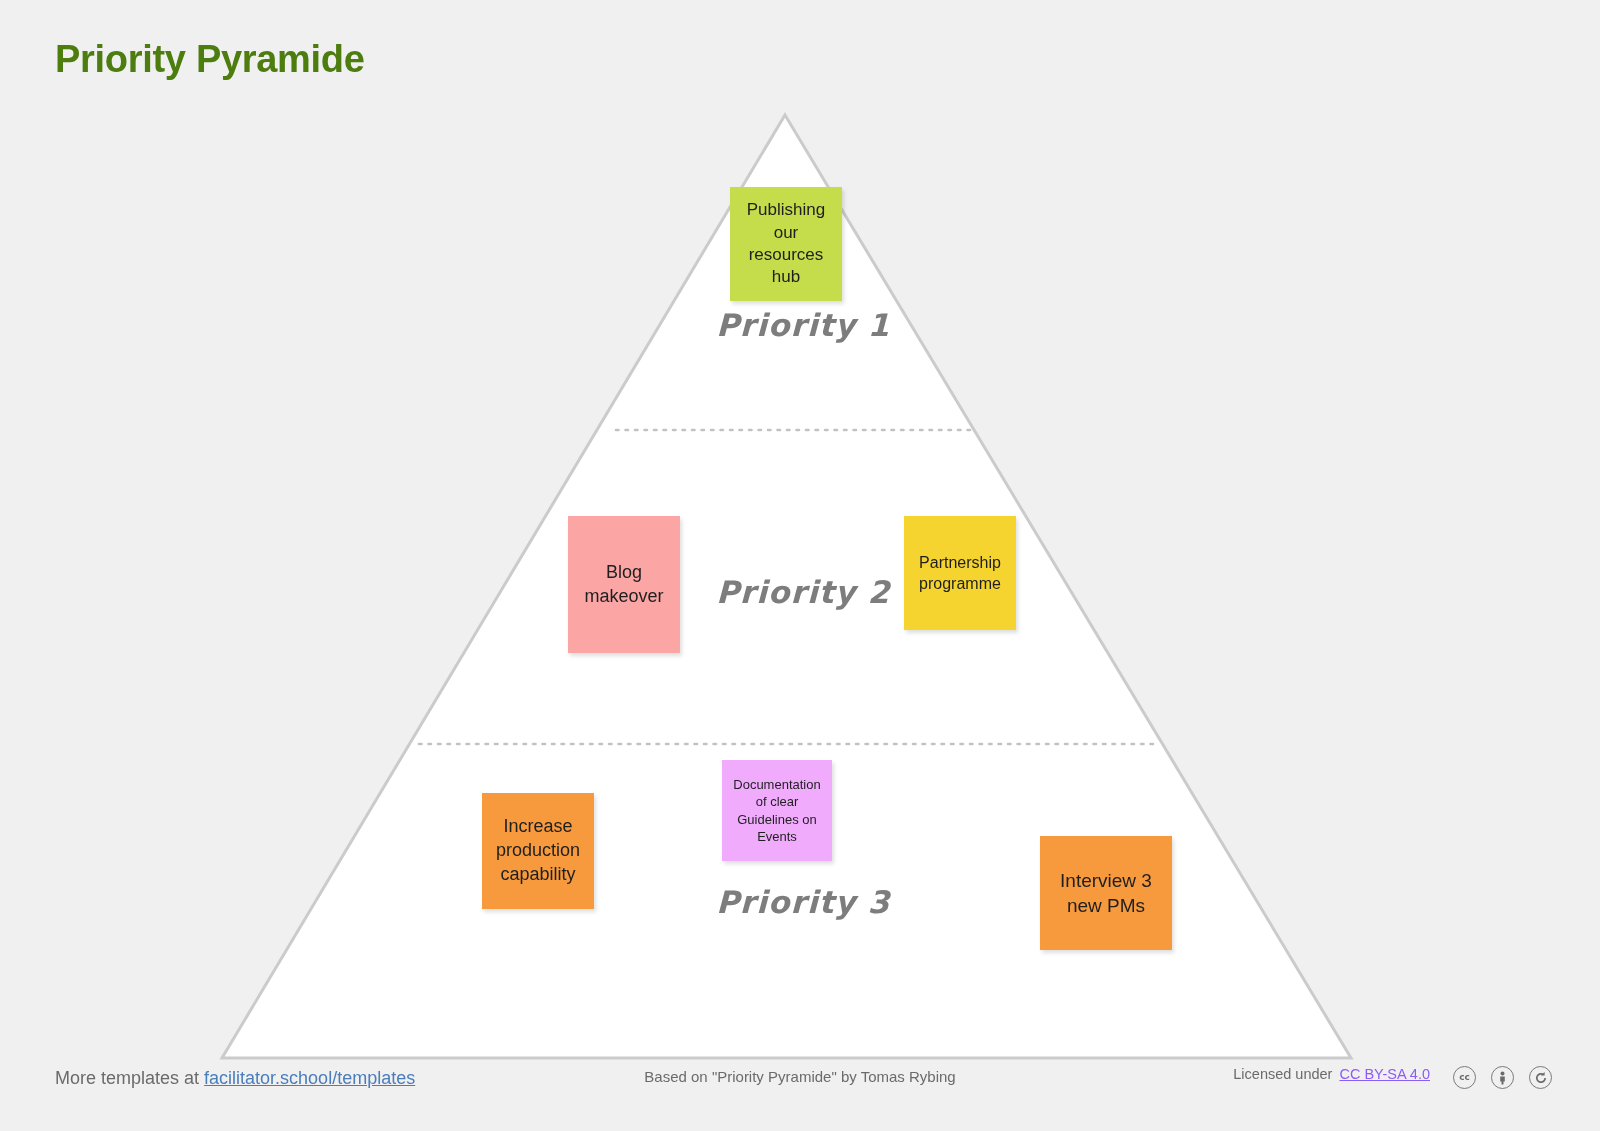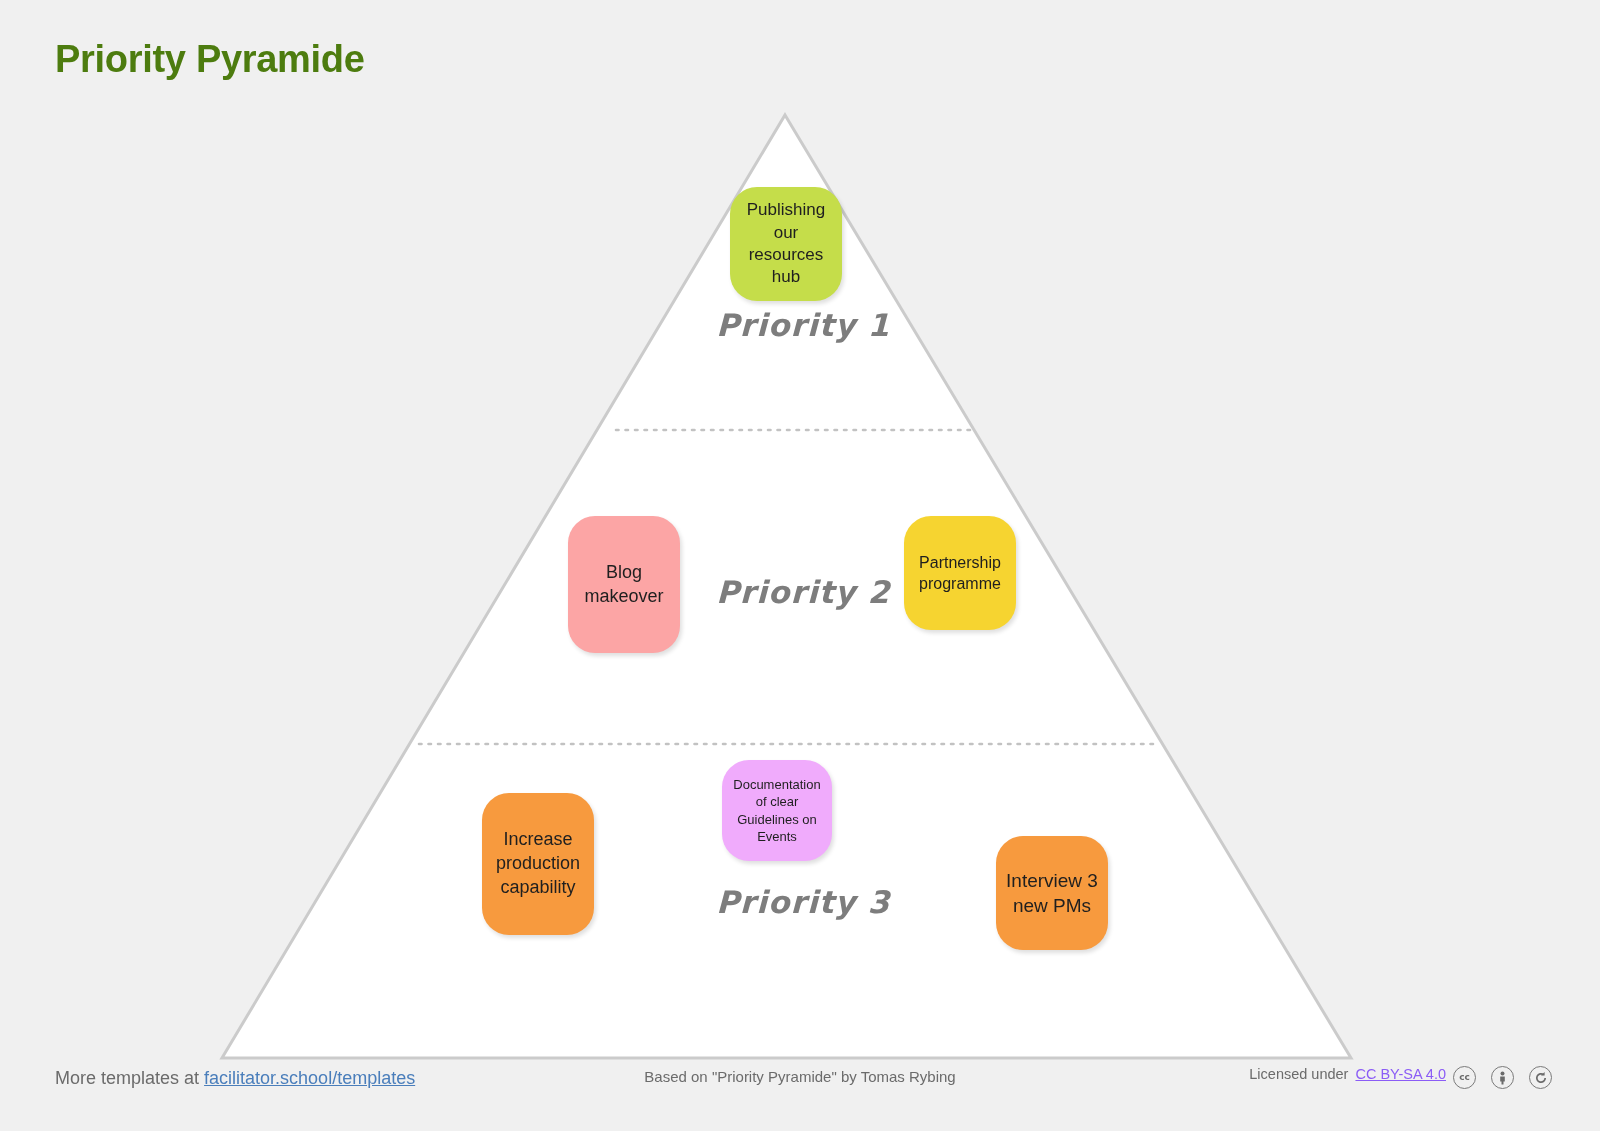--- a/index.html
+++ b/index.html
@@ -65,21 +65,20 @@
     box-sizing: border-box;
     display: flex;
     align-items: center;
     justify-content: center;
     text-align: center;
     color: #1f1f1f;
     line-height: 1.32;
     padding: 8px 7px;
     box-shadow: 2px 3px 4px rgba(0,0,0,0.13);
     font-family: "Liberation Sans", sans-serif;
-    border-radius: 27px;
   }
   .note-text {
     width: 100%;
     display: block;
   }
 
   
   .footer-left {
     position: absolute;
     left: 55px;
@@ -111,21 +110,21 @@
     color: #6b6b6b;
   }
   .footer-right .cc-link {
     color: #8b5cf6;
     text-decoration: underline;
   }
   .cc-icons {
     display: flex;
     align-items: center;
     gap: 15px;
-    margin-left: 0;
+    margin-left: 16px;
   }
   .cc-badge {
     width: 21px;
     height: 21px;
     border-radius: 50%;
     border: 1.6px solid #7a7a7a;
     display: flex;
     align-items: center;
     justify-content: center;
     color: #6b6b6b;
@@ -157,27 +156,27 @@
 
   <div class="note" id="note-0" style="left: 730px; top: 187px; width: 112px; height: 114px; background: rgb(197, 221, 74); font-size: 17px;">
     <span class="note-text">Publishing our resources hub</span>
   </div>
   <div class="note" id="note-1" style="left: 568px; top: 516px; width: 112px; height: 137px; background: #fca5a5; font-size: 18px;">
     <span class="note-text">Blog makeover</span>
   </div>
   <div class="note" id="note-2" style="left: 904px; top: 516px; width: 112px; height: 114px; background: rgb(246, 212, 48); font-size: 16px;">
     <span class="note-text">Partnership programme</span>
   </div>
-  <div class="note" id="note-3" style="left: 482px; top: 793px; width: 112px; height: 142px; background: rgb(247, 154, 62); font-size: 18px;">
+  <div class="note" id="note-3" style="left: 482px; top: 793px; width: 112px; height: 116px; background: rgb(247, 154, 62); font-size: 18px;">
     <span class="note-text">Increase production capability</span>
   </div>
   <div class="note" id="note-4" style="left: 722px; top: 760px; width: 110px; height: 101px; background: #f0abfc; font-size: 13px;">
     <span class="note-text">Documentation of clear Guidelines on Events</span>
   </div>
-  <div class="note" id="note-5" style="left: 996px; top: 836px; width: 112px; height: 114px; background: rgb(247, 154, 62); font-size: 19px;">
+  <div class="note" id="note-5" style="left: 1040px; top: 836px; width: 132px; height: 114px; background: rgb(247, 154, 62); font-size: 19px;">
     <span class="note-text">Interview 3 new PMs</span>
   </div>
 </div>
 
 <div class="footer-left">
   <span>More templates at </span><a href="#">facilitator.school/templates</a>
 </div>
 
 <div class="footer-center">Based on "Priority Pyramide" by Tomas Rybing</div>
 

